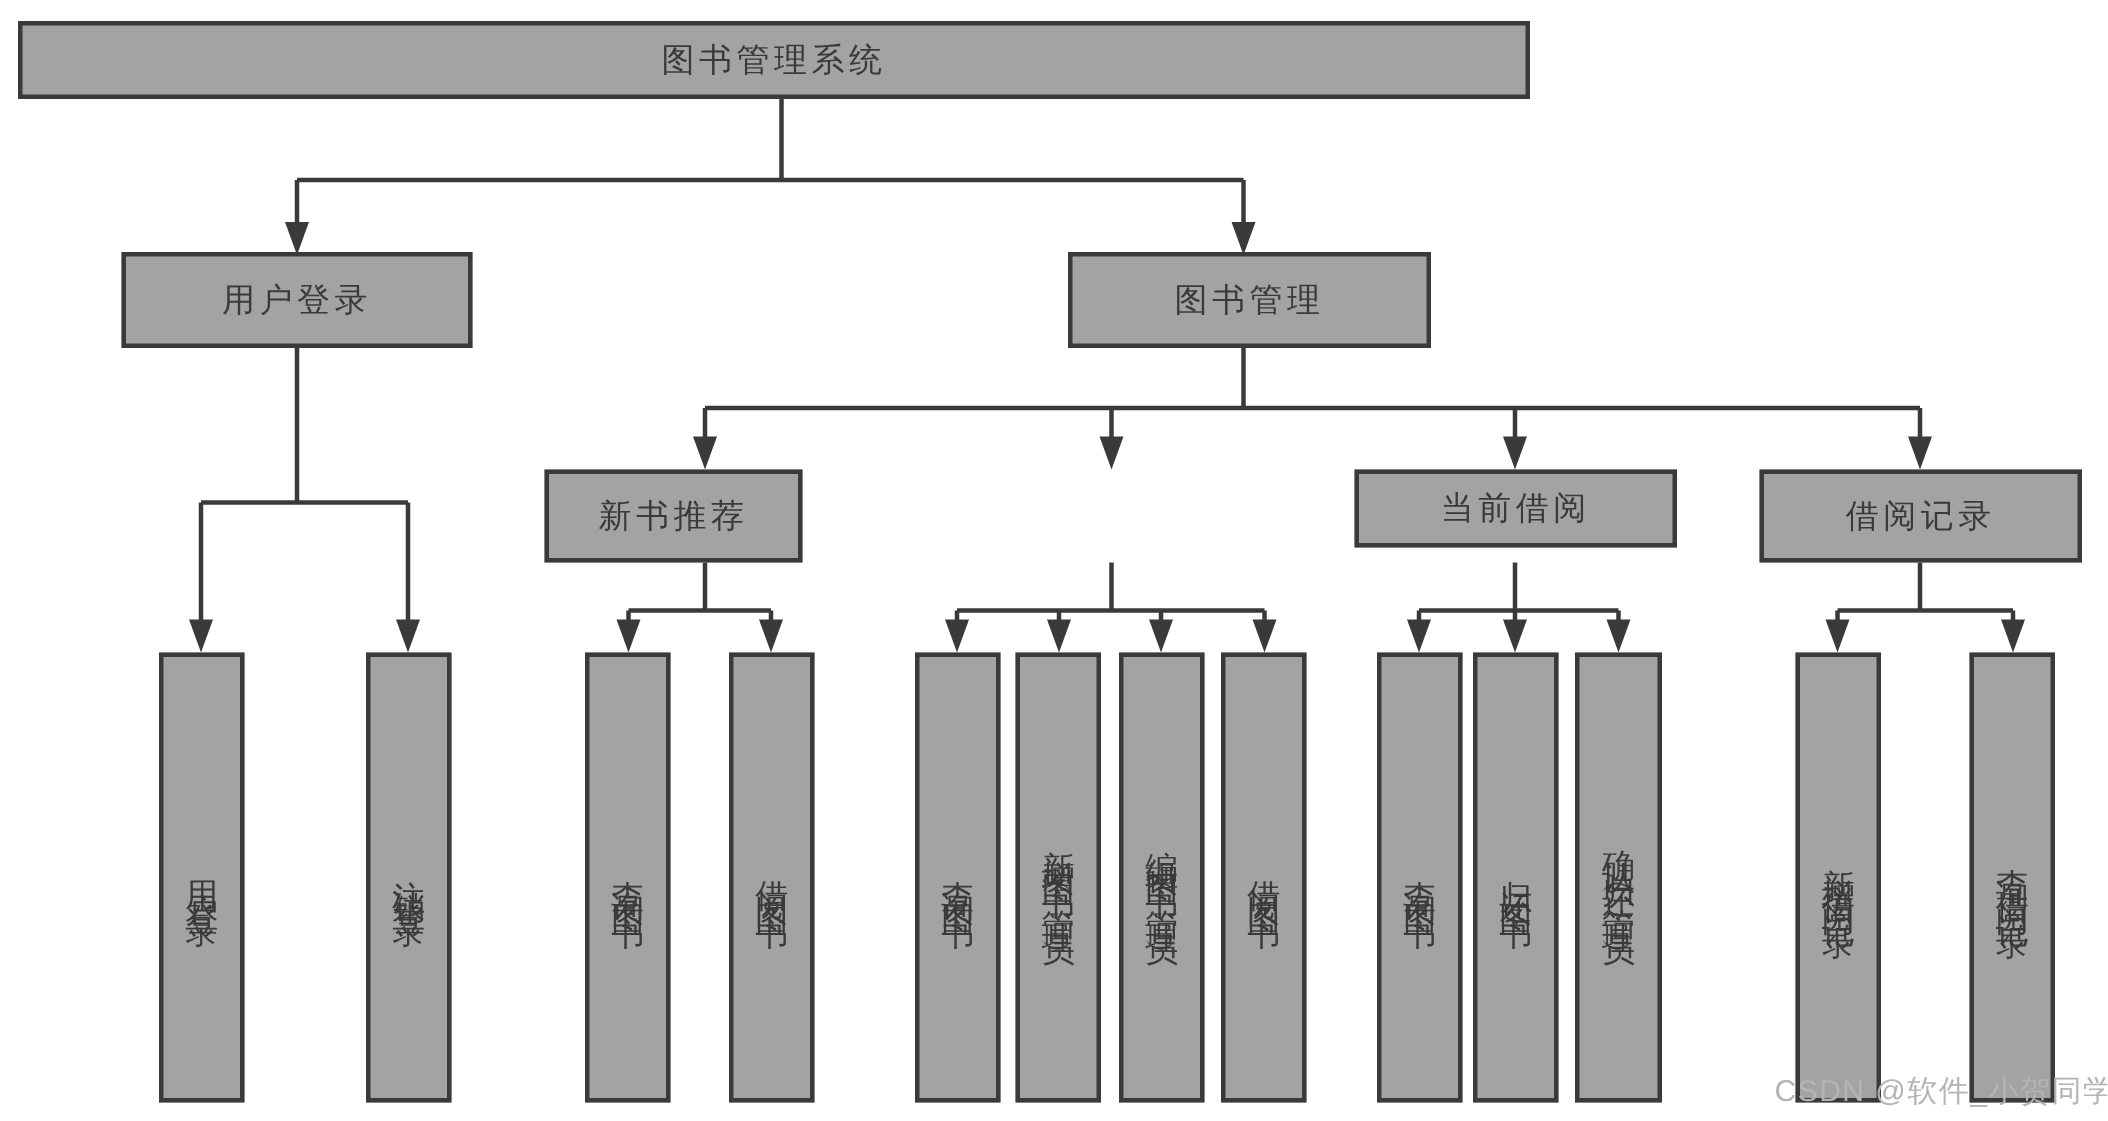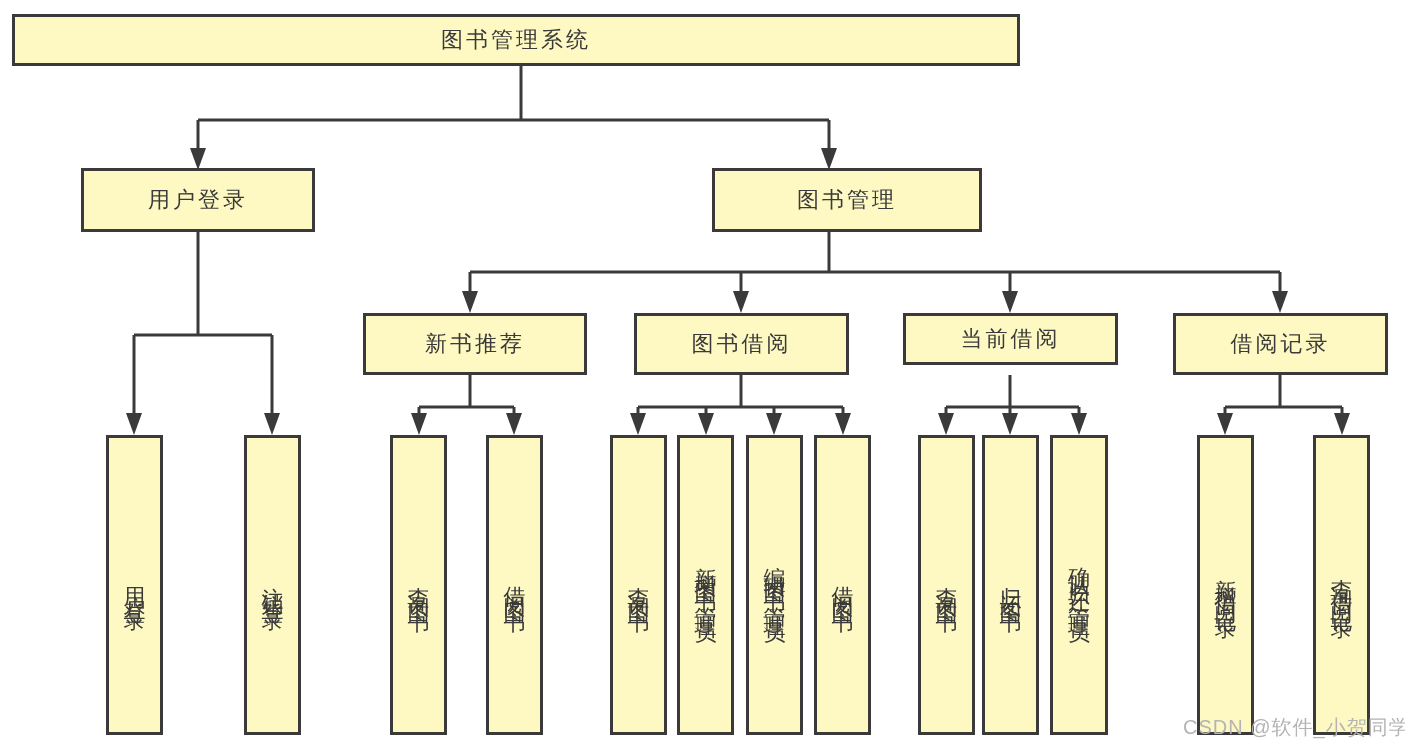--- a/index.html
+++ b/index.html
@@ -2,21 +2,21 @@
 <html><head>
 <meta charset="utf-8">
 <style>
   html,body { margin:0; padding:0; background:#ffffff; }
   .canvas {
     position:relative; width:1405px; height:747px; background:#ffffff;
     font-family:"Liberation Sans","DejaVu Sans",sans-serif; overflow:hidden;
   }
   .connector-layer { position:absolute; left:0; top:0; width:1405px; height:747px; }
   .node {
-    position:absolute; box-sizing:border-box; background:#fef9c3;
+    position:absolute; box-sizing:border-box; background:#a3a3a3;
     border:3px solid #3a3a3a; color:#3a3a3a; font-size:22px;
     display:flex; align-items:center; justify-content:center;
     letter-spacing:3px; white-space:nowrap; z-index:2;
   }
   .node.h { line-height:1; }
   .node.leaf {
     writing-mode:vertical-rl; text-orientation:mixed;
     letter-spacing:8px; white-space:normal; line-height:1;
     width:57px; top:435px; height:300px;
   }
@@ -91,24 +91,23 @@
       <path d="M1010,435 l-8,-22 h16 z"></path>
       <path d="M1079,435 l-8,-22 h16 z"></path>
       <path d="M1225,435 l-8,-22 h16 z"></path>
       <path d="M1342,435 l-8,-22 h16 z"></path>
     </g>
   </svg>
 
   <div class="node h" style="left:12px; top:14px; width:1008px; height:52px;">图书管理系统</div>
 
   <div class="node h" style="left:81px; top:168px; width:234px; height:64px;">用户登录</div>
-  <div class="node h" style="left:712px; top:168px; width:270px; height:64px;">图书管理</div>
+  <div class="node h" style="left:712px; top:168px; width:242px; height:64px;">图书管理</div>
 
-  <div class="node h" style="left:363px; top:313px; width:224px; height:62px;">新书推荐</div>
-  <div class="node h" style="left:634px; top:313px; width:215px; height:62px;">图书借阅</div>
+  <div class="node h" style="left:363px; top:313px; width:172px; height:62px;">新书推荐</div>
   <div class="node h" style="left:903px; top:313px; width:215px; height:52px;">当前借阅</div>
   <div class="node h" style="left:1173px; top:313px; width:215px; height:62px;">借阅记录</div>
 
   <div class="node leaf" style="left:106px;">用户登录</div>
   <div class="node leaf" style="left:244px;">注销登录</div>
 
   <div class="node leaf" style="left:390px;">查询图书</div>
   <div class="node leaf" style="left:486px;">借阅图书</div>
 
   <div class="node leaf" style="left:610px;">查询图书</div>

